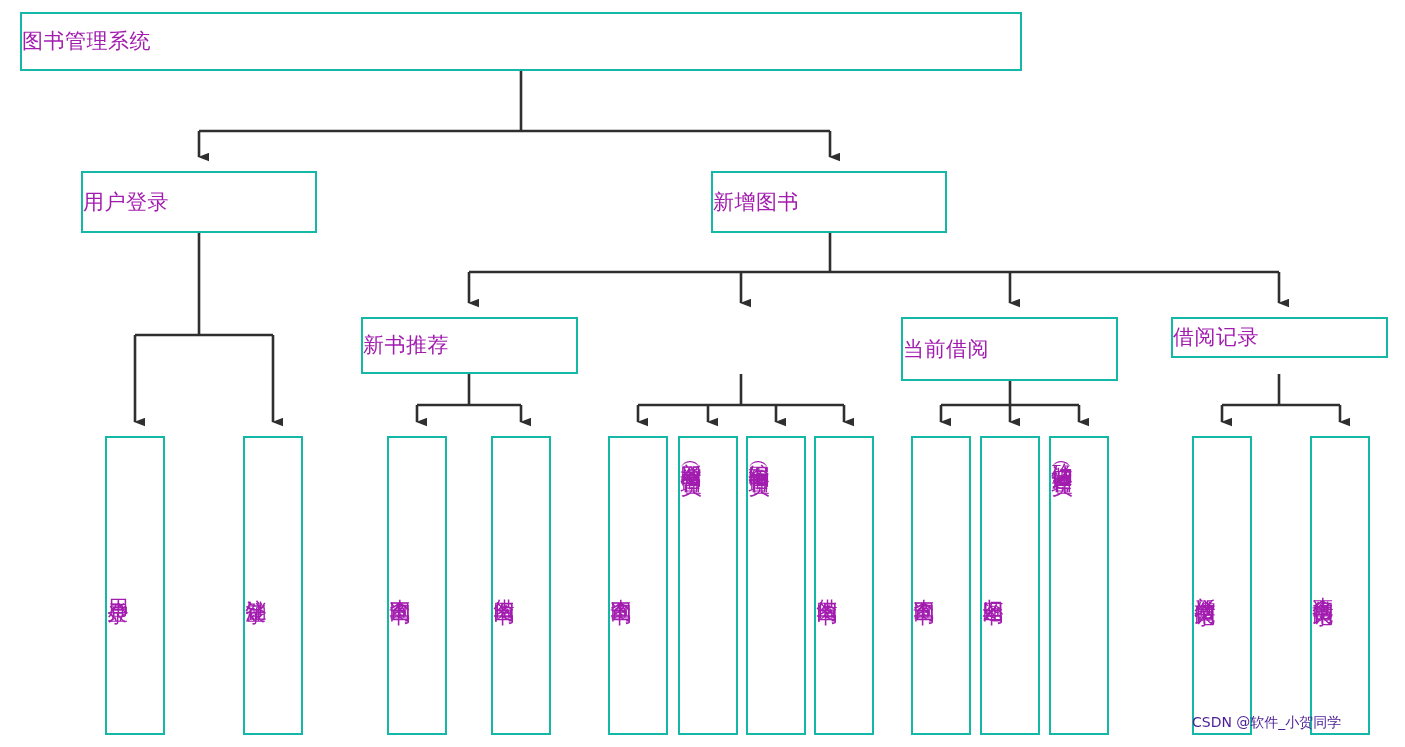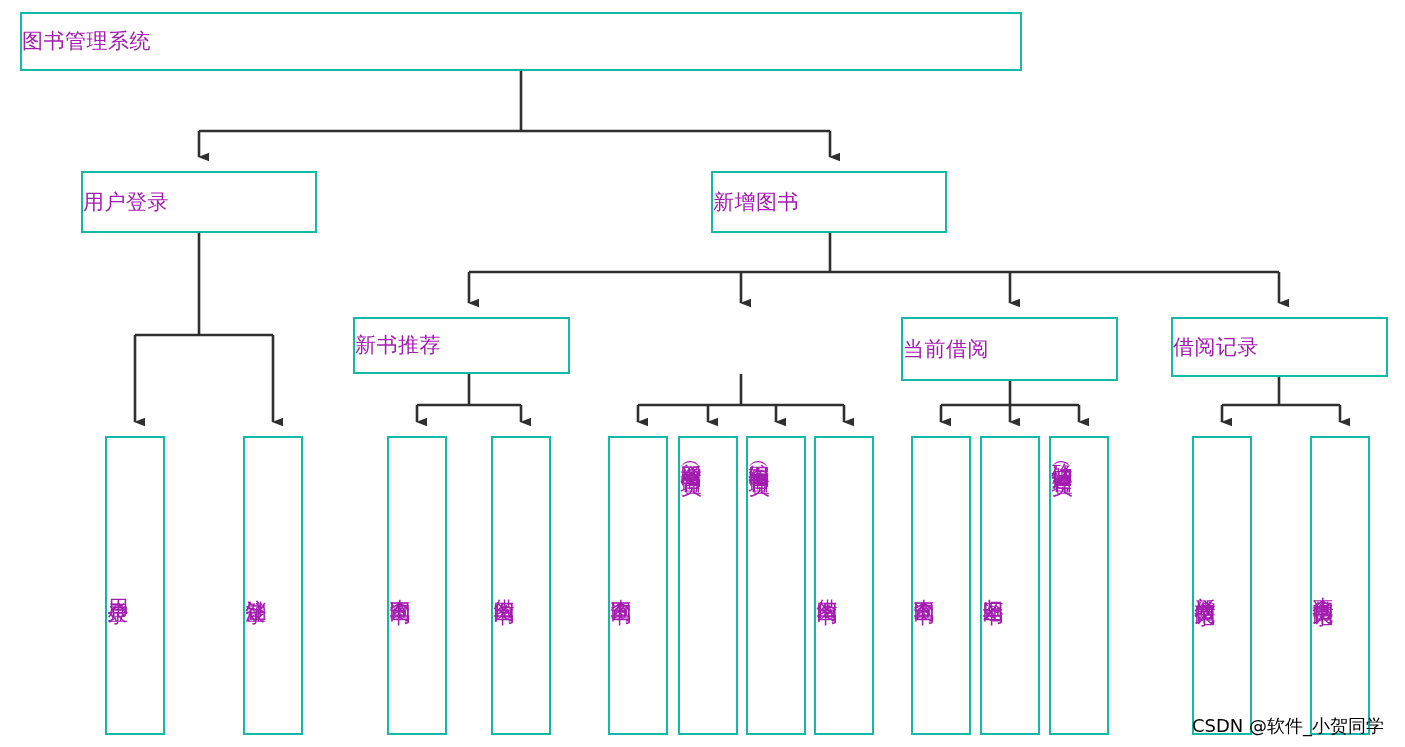--- a/index.html
+++ b/index.html
@@ -66,22 +66,22 @@
   .node.vert.tall {
     align-items: flex-start;
     padding-top: 8px;
   }
   .node.vert.mid {
     align-items: center;
     padding-top: 0;
   }
   .watermark {
     position: absolute;
-    font-size: 18px;
-    color: #000000;
+    font-size: 14px;
+    color: #4c1d95;
     white-space: nowrap;
     user-select: none;
   }
 </style>
 </head>
 <body>
 
 <div id="canvas">
 
   <svg id="wires" viewBox="0 0 1405 747" xmlns="http://www.w3.org/2000/svg">
@@ -140,30 +140,30 @@
   </div>
 
   <div class="node horiz" style="left:81px; top:171px; width:236px; height:62px;">
     <span class="label">用户登录</span>
   </div>
 
   <div class="node horiz" style="left:711px; top:171px; width:236px; height:62px;">
     <span class="label">新增图书</span>
   </div>
 
-  <div class="node horiz" style="left:353px; top:317px; width:217px; height:57px;">
+  <div class="node horiz" style="left:361px; top:317px; width:217px; height:57px;">
     <span class="label">新书推荐</span>
   </div>
 
 
   <div class="node horiz" style="left:901px; top:317px; width:217px; height:64px;">
     <span class="label">当前借阅</span>
   </div>
 
-  <div class="node horiz" style="left:1171px; top:317px; width:217px; height:60px;">
+  <div class="node horiz" style="left:1171px; top:317px; width:217px; height:41px;">
     <span class="label">借阅记录</span>
   </div>
 
   <div class="node vert mid" style="left:105px; top:436px; width:60px; height:299px;">
     <span class="label">用户登录</span>
   </div>
 
   <div class="node vert mid" style="left:243px; top:436px; width:60px; height:299px;">
     <span class="label">注销登录</span>
   </div>

